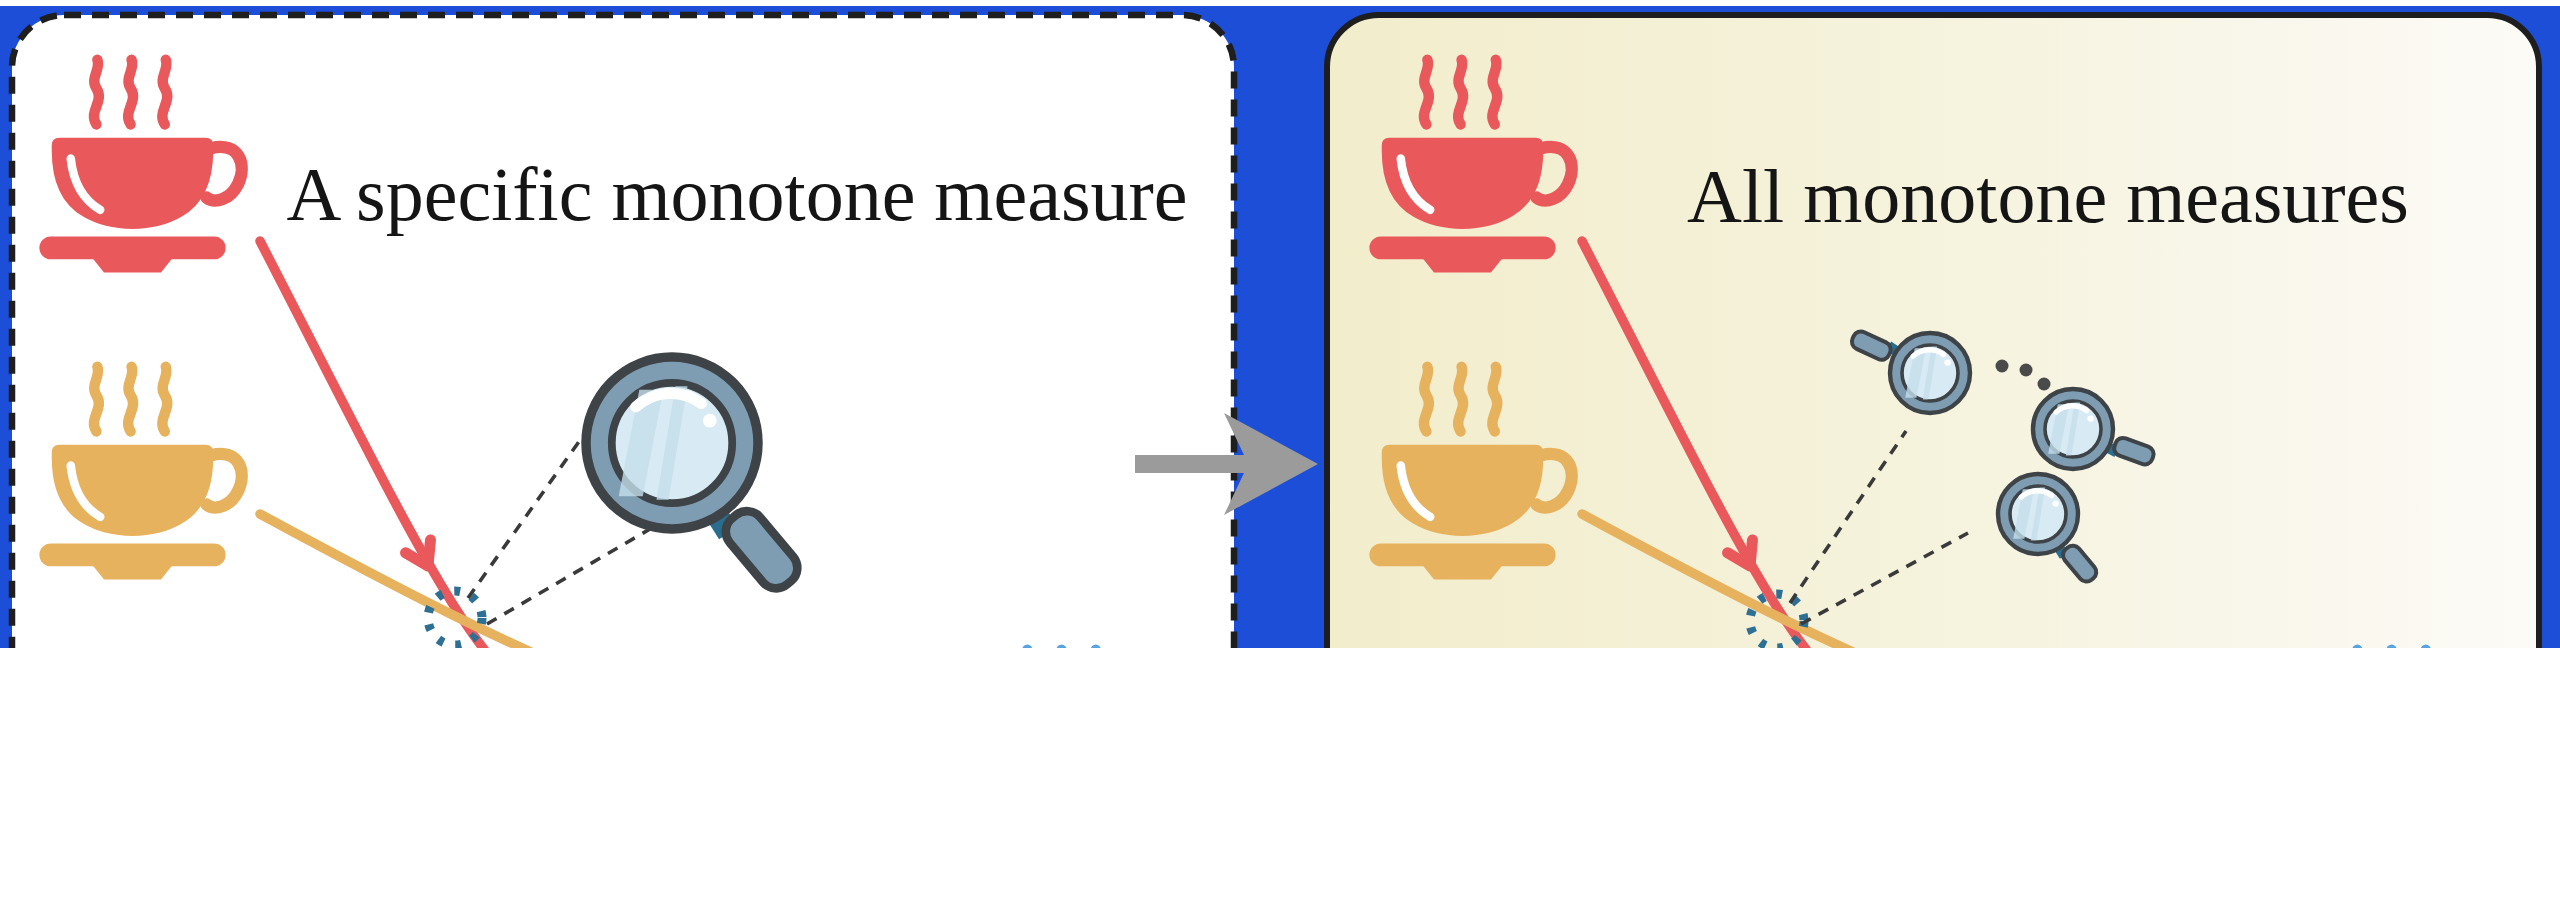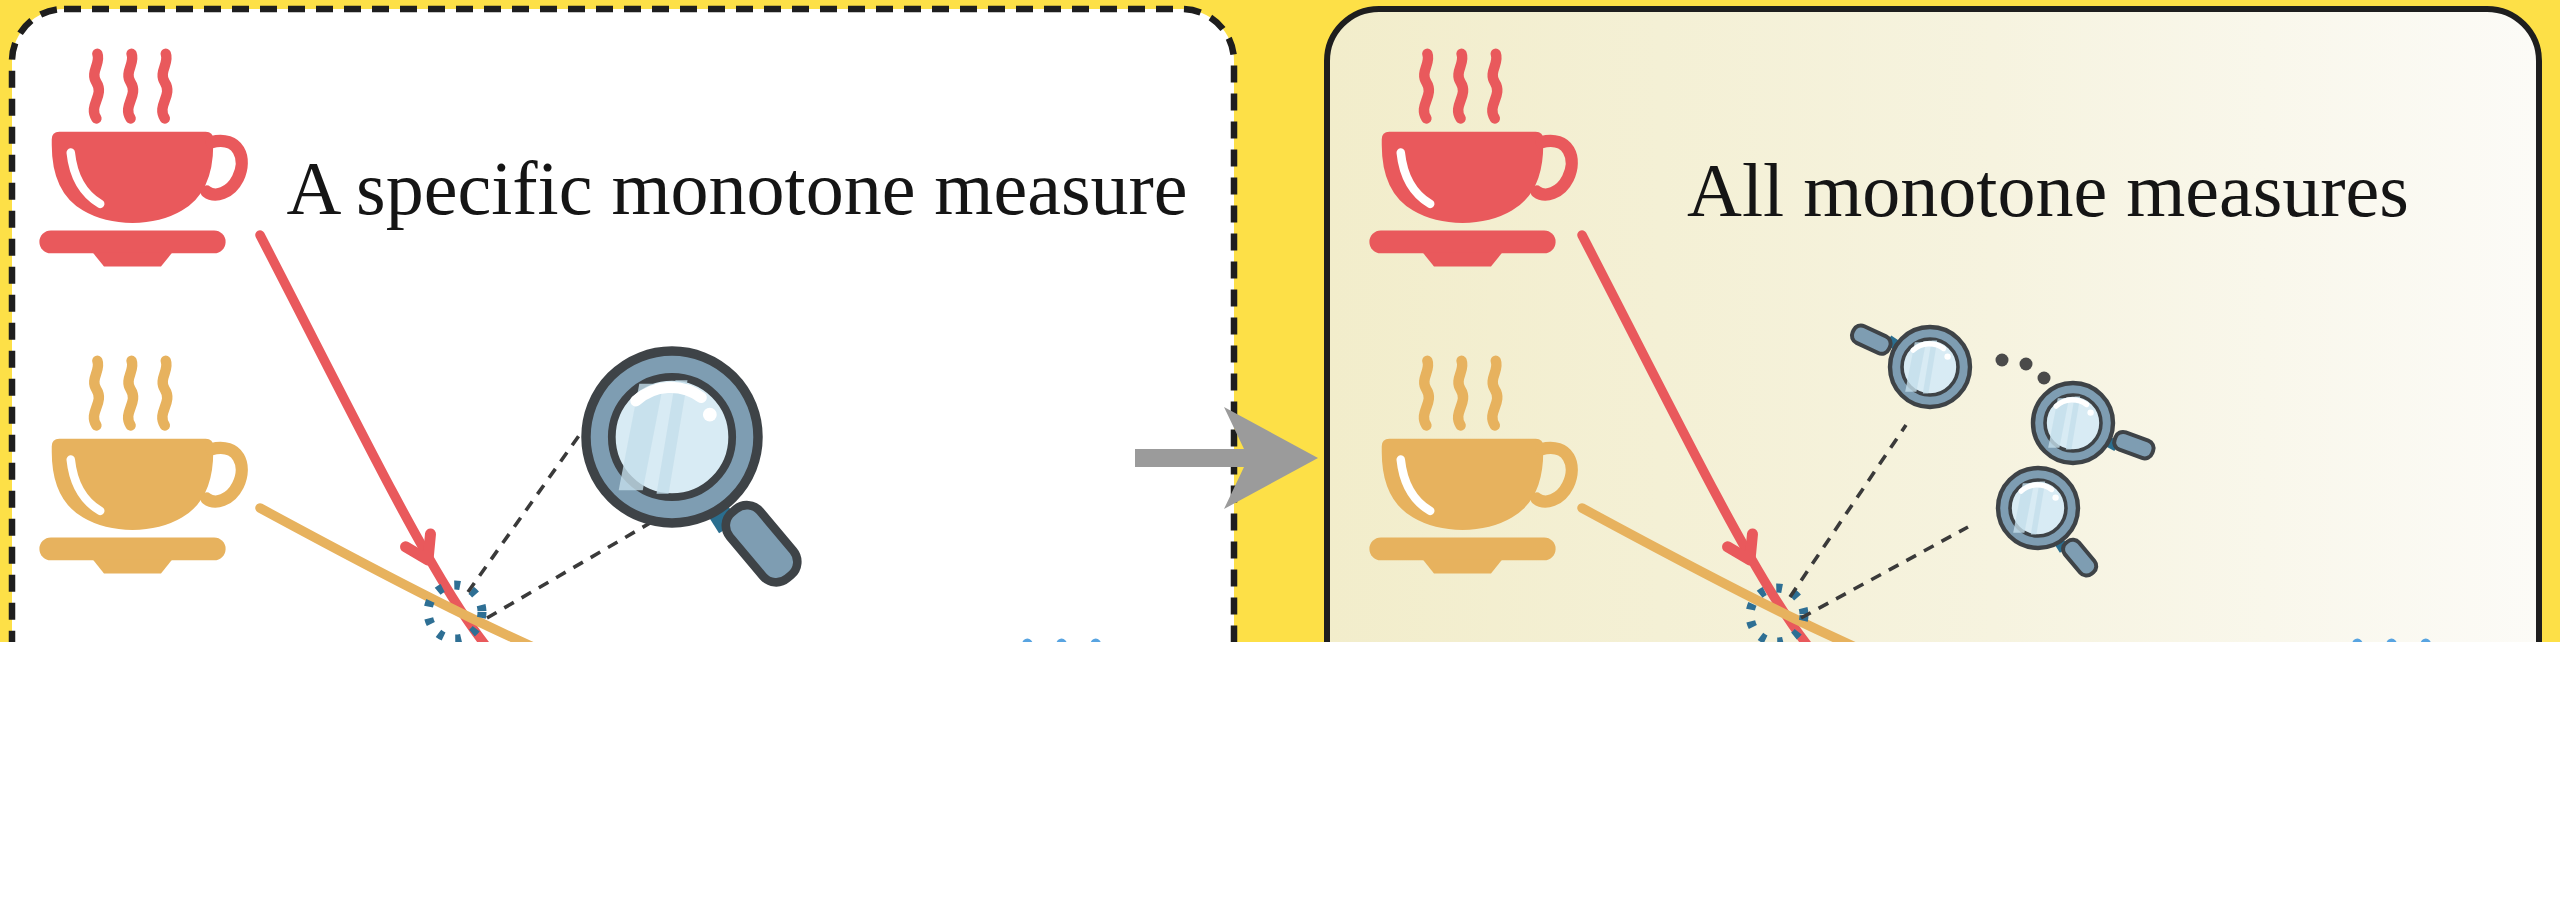--- a/index.html
+++ b/index.html
@@ -1,17 +1,17 @@
 <!DOCTYPE html>
 <html><head>
 <meta charset="utf-8">
 <style>
   html,body{margin:0;padding:0;background:#ffffff;}
-  .stage{position:relative;width:2560px;height:642px;background:#fde047;overflow:hidden;
-         font-family:"Liberation Serif", serif;}
+  .stage{position:relative;width:2560px;height:642px;background:#1d4ed8;overflow:hidden;
+         font-family:"Liberation Serif", serif;margin-top:6px;}
   svg{display:block;}
   text.panel-title{font-family:"Liberation Serif","DejaVu Serif",serif;
                    font-size:76px;fill:#151515;}
 </style>
 </head>
 <body>
 
 <div class="stage">
 <svg width="2560" height="913" viewBox="0 0 2560 913">
   <defs>

